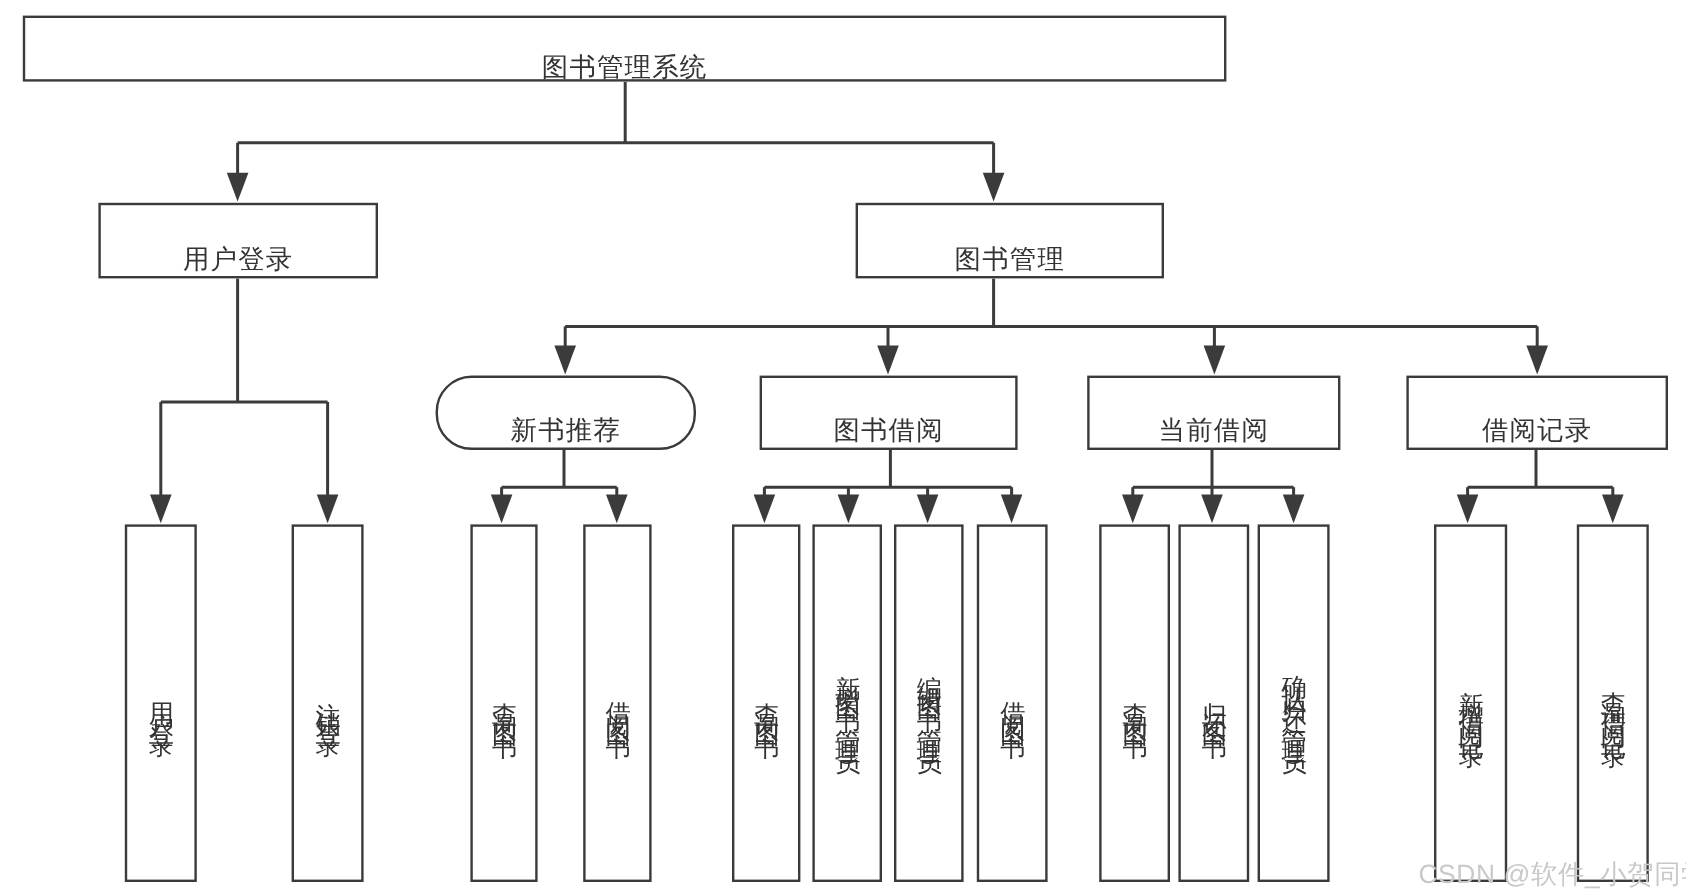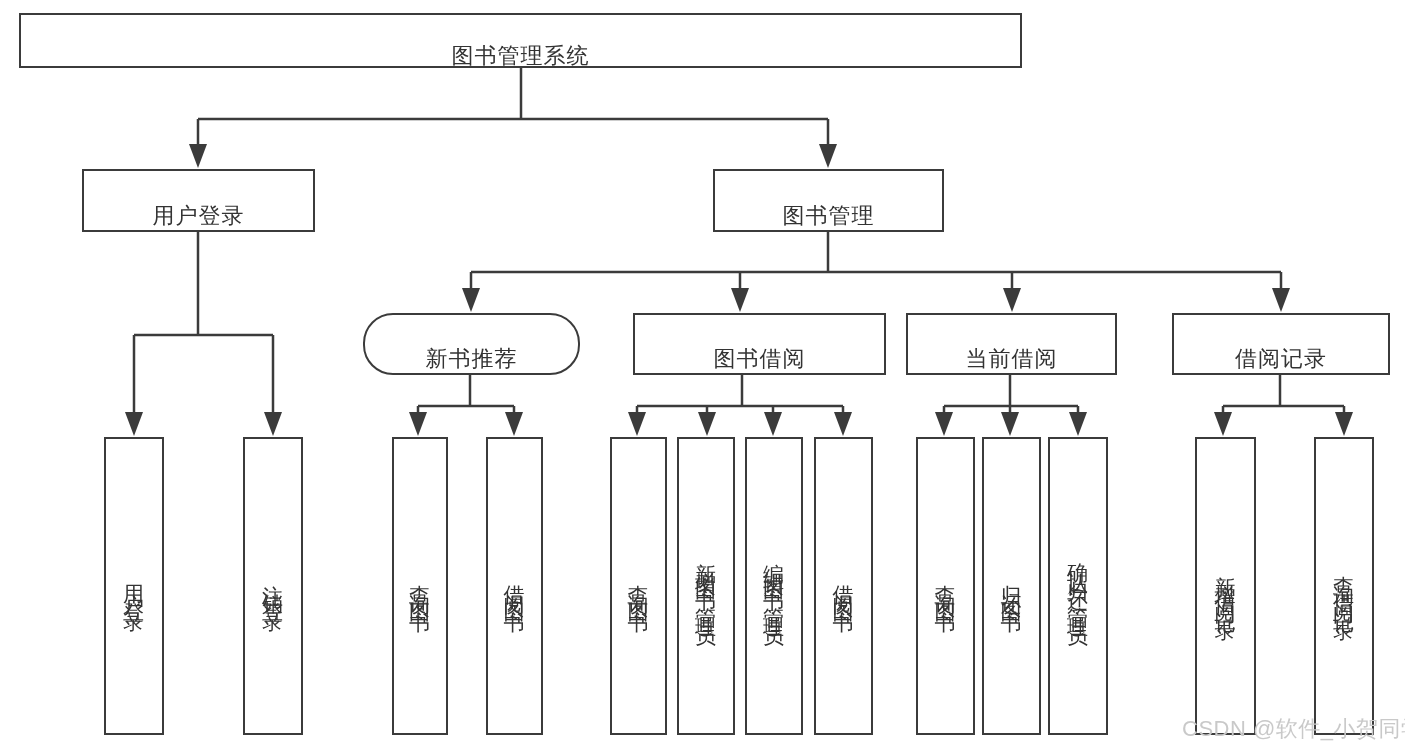--- a/index.html
+++ b/index.html
@@ -15,24 +15,24 @@
   }
   .node.h span{font-size:22px;letter-spacing:1px;white-space:nowrap;margin-top:30px;}
   .node.v span{
     writing-mode:vertical-rl;text-orientation:mixed;
     font-size:21px;letter-spacing:9px;line-height:1;white-space:nowrap;
   }
   
   #n-root{left:19px;top:13px;width:1003px;height:55px;}
   
   #n-user-login{left:82px;top:169px;width:233px;height:63px;}
-  #n-book-mgmt{left:713px;top:169px;width:231px;height:63px;}
+  #n-book-mgmt{left:713px;top:169px;width:257px;height:63px;}
   
   #n-nbr{left:363px;top:313px;width:217px;height:62px;border-radius:30px;}
-  #n-bb{left:633px;top:313px;width:253px;height:62px;}
+  #n-bb{left:633px;top:313px;width:215px;height:62px;}
   #n-cb{left:906px;top:313px;width:211px;height:62px;}
   #n-br{left:1172px;top:313px;width:218px;height:62px;}
   
   .leaf{top:437px;height:298px;}
   #l-ul{left:104px;width:60px;}
   #l-lo{left:243px;width:60px;}
   #l-nbr-q{left:392px;width:56px;}
   #l-nbr-b{left:486px;width:57px;}
   #l-bb-q{left:610px;width:57px;}
   #l-bb-a{left:677px;width:58px;}

